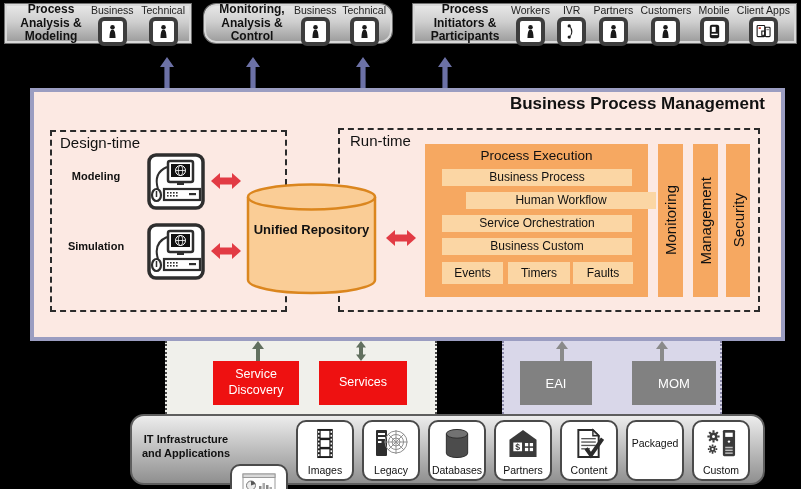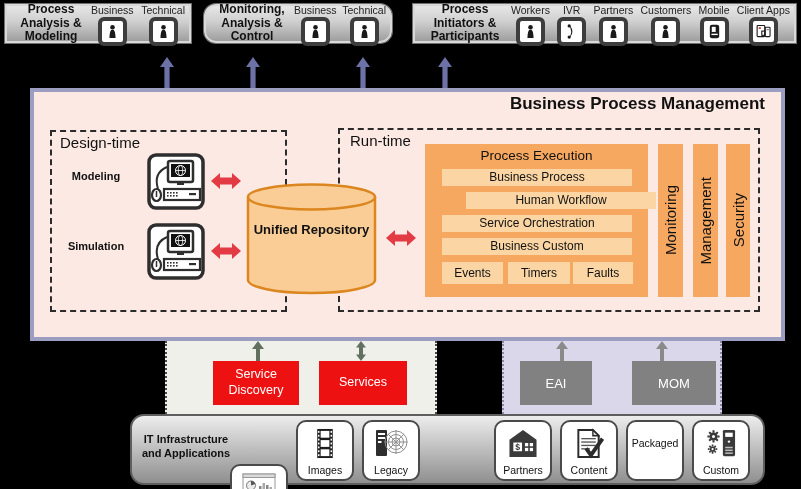--- a/index.html
+++ b/index.html
@@ -386,20 +386,29 @@
           <line x1="22" y1="2" x2="22" y2="26"></line>
               <line x1="10.5" y1="14" x2="33.5" y2="14"></line>
           <line x1="14" y1="6" x2="30" y2="22"></line>
               <line x1="30" y1="6" x2="14" y2="22"></line>
         </g>
           </svg>
         </div>
       <div class="tile-label">Legacy</div>
     </div>
 
+    <div class="tile" style="left:296px;">
+      <div class="ticon">
+          <svg width="30" height="31" viewBox="0 0 30 32">
+        <path d="M4 6 V26 A11 4.5 0 0 0 26 26 V6" fill="#4c4c4c" stroke="#2b2b2b"></path>
+        <ellipse cx="15" cy="6" rx="11" ry="4.5" fill="#727272" stroke="#2b2b2b"></ellipse>
+          </svg>
+        </div>
+      <div class="tile-label">Databases</div>
+    </div>
 
     <div class="tile" style="left:362px;">
       <div class="ticon">
           <svg width="32" height="29" viewBox="0 0 32 30">
         <path d="M16 1 L30 11 L30 29 L2 29 L2 11 Z" fill="#3a3a3a"></path>
         <rect x="6" y="14" width="9" height="9" fill="#fff"></rect>
         <text x="10.5" y="21.8" font-size="9" font-weight="bold" text-anchor="middle" fill="#3a3a3a" font-family="Liberation Sans, sans-serif">$</text>
         <rect x="18" y="14.5" width="3.4" height="3.4" fill="#fff"></rect>
             <rect x="23" y="14.5" width="3.4" height="3.4" fill="#fff"></rect>
         <rect x="18" y="19.5" width="3.4" height="3.4" fill="#fff"></rect>

